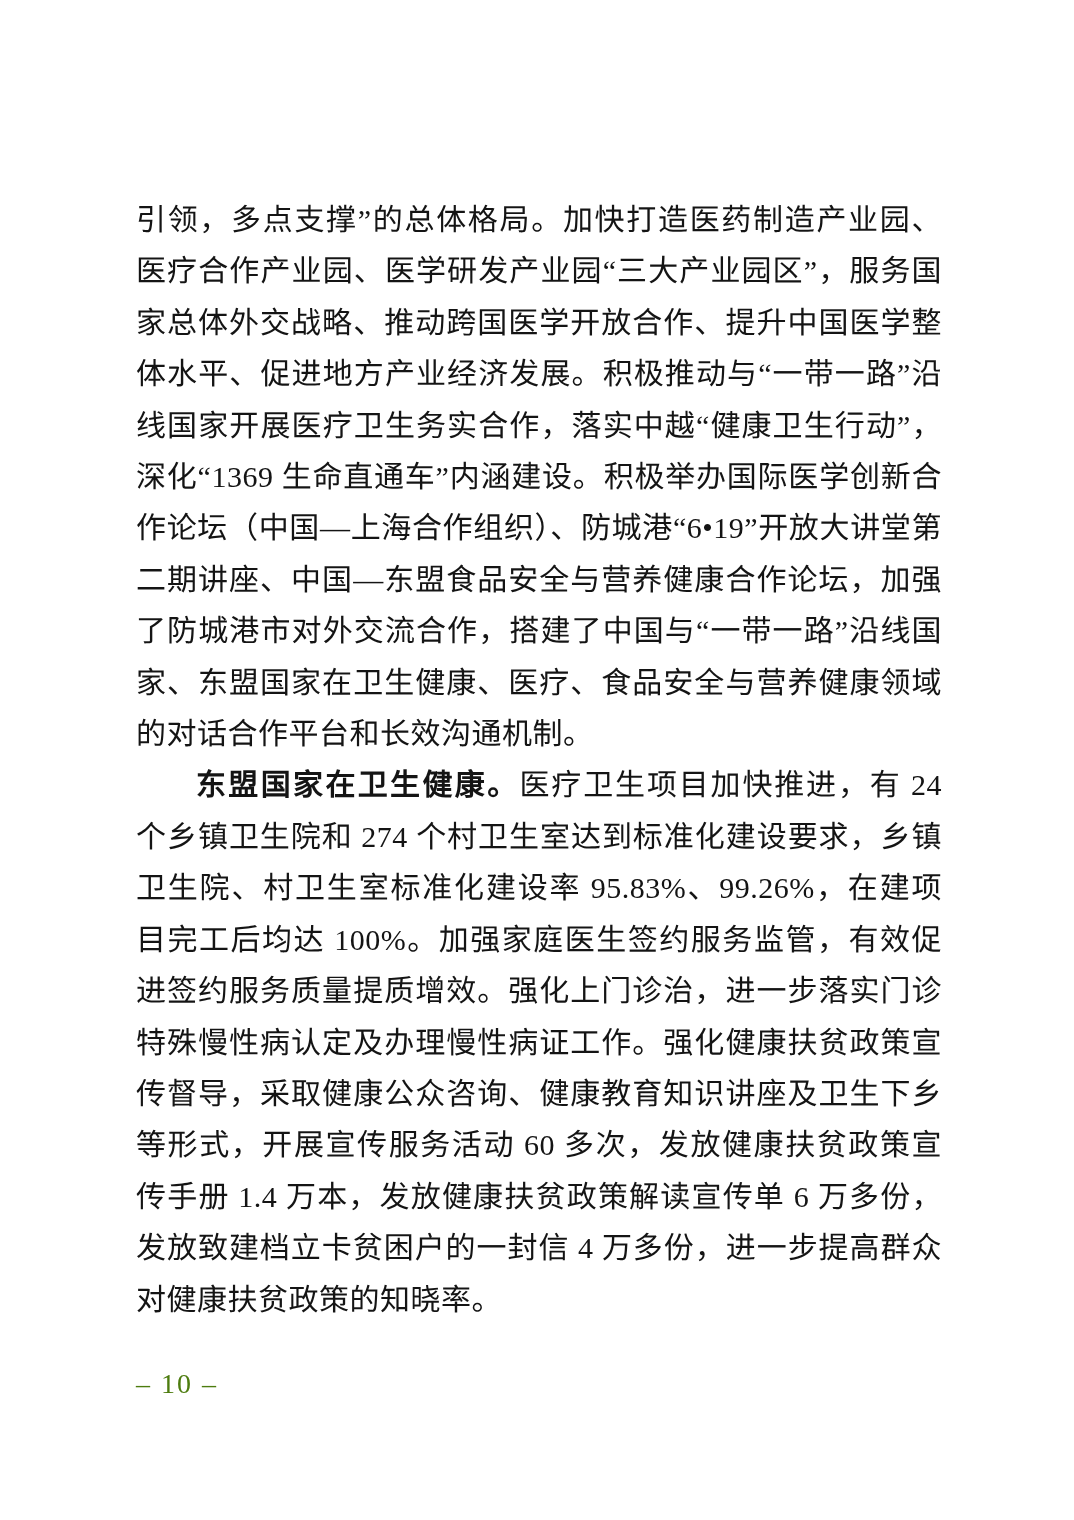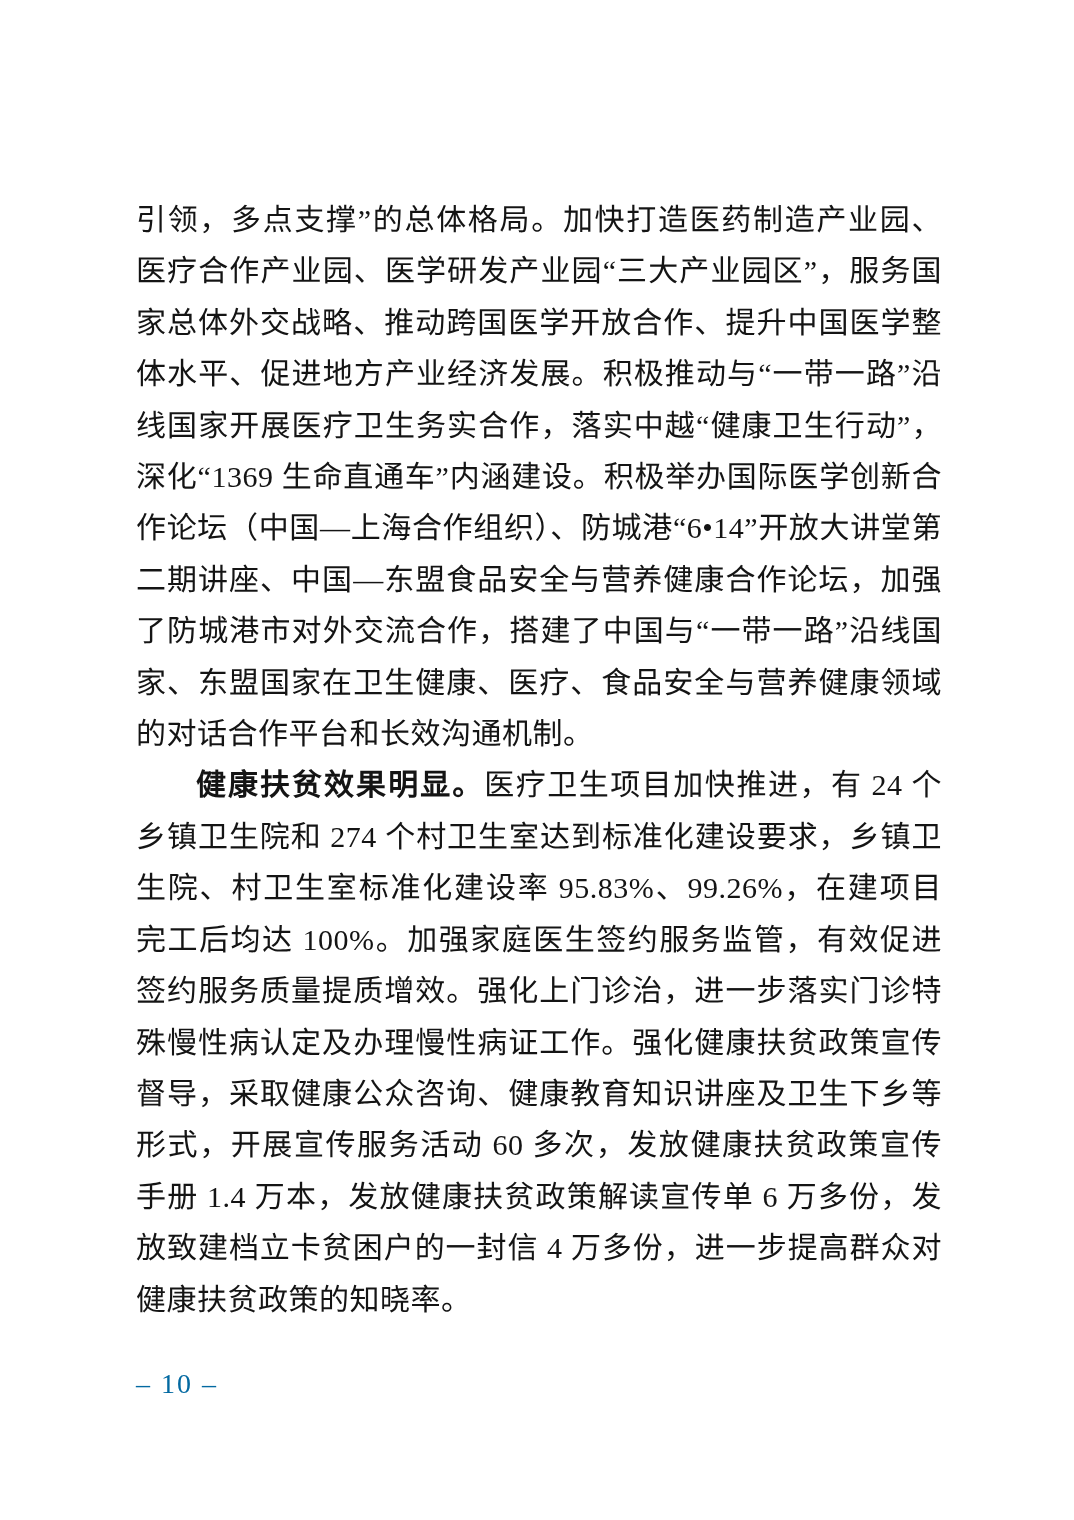--- a/index.html
+++ b/index.html
@@ -37,31 +37,31 @@
     font-family: "Liberation Sans", "DejaVu Sans", sans-serif;
     letter-spacing: 1px;
   }
   .footer-pagenum {
     position: absolute;
     left: 136px;
     top: 1368px;
     font-size: 28px;
     line-height: 32px;
     letter-spacing: 2px;
-    color: #0369a1;
+    color: #4d7c0f;
     font-family: "Liberation Serif", "DejaVu Serif", serif;
   }
 </style>
 </head>
 <body>
 
 <div class="page">
   <div class="content">
 
-    <p class="para"><span>引领，多点支撑”的总体格局。加快打造医药制造产业园、医疗合作产业园、医学研发产业园“三大产业园区”，服务国家总体外交战略、推动跨国医学开放合作、提升中国医学整体水平、促进地方产业经济发展。积极推动与“一带一路”沿线国家开展医疗卫生务实合作，落实中越“健康卫生行动”，深化“1369 生命直通车”内涵建设。积极举办国际医学创新合作论坛（中国—上海合作组织）、防城港“6•14”开放大讲堂第二期讲座、中国—东盟食品安全与营养健康合作论坛，加强了防城港市对外交流合作，搭建了中国与“一带一路”沿线国家、东盟国家在卫生健康、医疗、食品安全与营养健康领域的对话合作平台和长效沟通机制。</span></p>
+    <p class="para"><span>引领，多点支撑”的总体格局。加快打造医药制造产业园、医疗合作产业园、医学研发产业园“三大产业园区”，服务国家总体外交战略、推动跨国医学开放合作、提升中国医学整体水平、促进地方产业经济发展。积极推动与“一带一路”沿线国家开展医疗卫生务实合作，落实中越“健康卫生行动”，深化“1369 生命直通车”内涵建设。积极举办国际医学创新合作论坛（中国—上海合作组织）、防城港“6•19”开放大讲堂第二期讲座、中国—东盟食品安全与营养健康合作论坛，加强了防城港市对外交流合作，搭建了中国与“一带一路”沿线国家、东盟国家在卫生健康、医疗、食品安全与营养健康领域的对话合作平台和长效沟通机制。</span></p>
 
-    <p class="para indent"><span class="lead-bold">健康扶贫效果明显。</span><span>医疗卫生项目加快推进，有 24 个乡镇卫生院和 274 个村卫生室达到标准化建设要求，乡镇卫生院、村卫生室标准化建设率 95.83%、99.26%，在建项目完工后均达 100%。加强家庭医生签约服务监管，有效促进签约服务质量提质增效。强化上门诊治，进一步落实门诊特殊慢性病认定及办理慢性病证工作。强化健康扶贫政策宣传督导，采取健康公众咨询、健康教育知识讲座及卫生下乡等形式，开展宣传服务活动 60 多次，发放健康扶贫政策宣传手册 1.4 万本，发放健康扶贫政策解读宣传单 6 万多份，发放致建档立卡贫困户的一封信 4 万多份，进一步提高群众对健康扶贫政策的知晓率。</span></p>
+    <p class="para indent"><span class="lead-bold">东盟国家在卫生健康。</span><span>医疗卫生项目加快推进，有 24 个乡镇卫生院和 274 个村卫生室达到标准化建设要求，乡镇卫生院、村卫生室标准化建设率 95.83%、99.26%，在建项目完工后均达 100%。加强家庭医生签约服务监管，有效促进签约服务质量提质增效。强化上门诊治，进一步落实门诊特殊慢性病认定及办理慢性病证工作。强化健康扶贫政策宣传督导，采取健康公众咨询、健康教育知识讲座及卫生下乡等形式，开展宣传服务活动 60 多次，发放健康扶贫政策宣传手册 1.4 万本，发放健康扶贫政策解读宣传单 6 万多份，发放致建档立卡贫困户的一封信 4 万多份，进一步提高群众对健康扶贫政策的知晓率。</span></p>
 
 
   </div>
 
   <div class="footer-pagenum">– 10 –</div>
 </div>
 
 </body></html>

